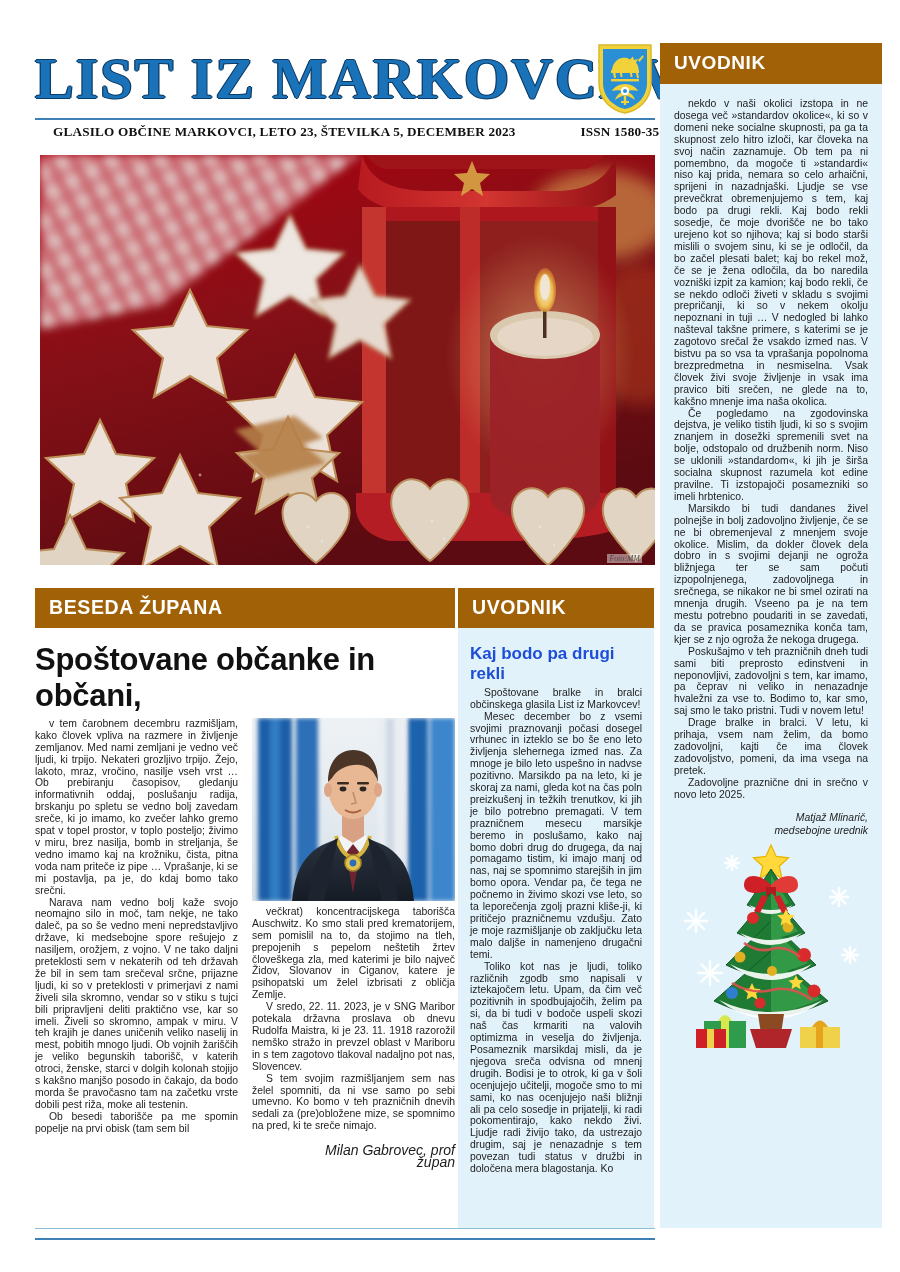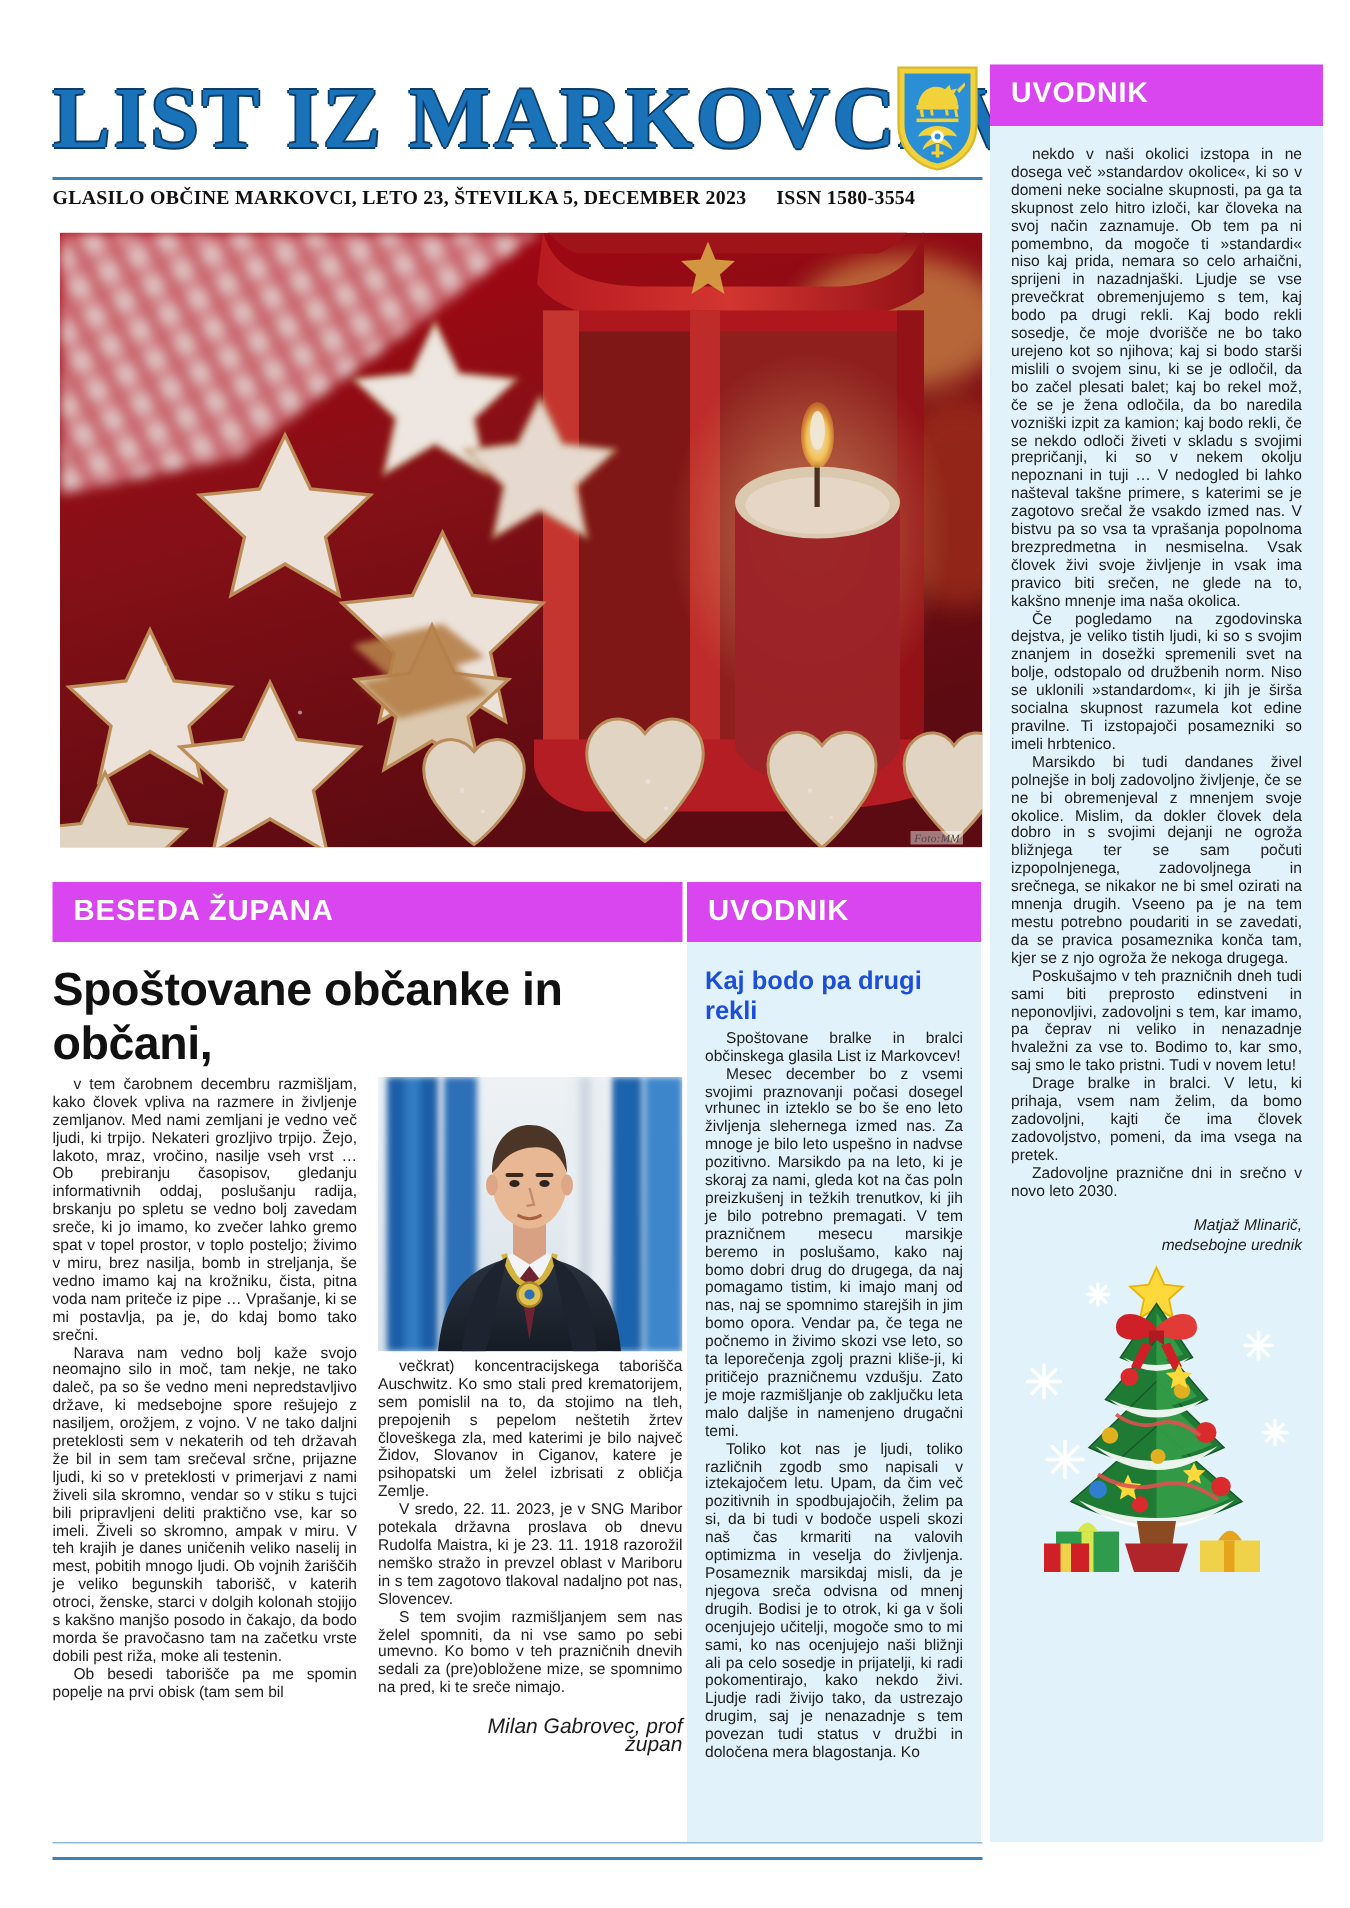--- a/index.html
+++ b/index.html
@@ -25,26 +25,25 @@
     white-space:nowrap;
     text-shadow:
       1.2px 0 0 #0d3c66, -1.2px 0 0 #0d3c66,
       0 1.2px 0 #0d3c66, 0 -1.2px 0 #0d3c66;
   }
   .masthead-rule{
     position:absolute;left:35px;top:118px;width:620px;height:2px;
     background:#3e7fb5;
   }
   .masthead-sub{
-    position:absolute;left:35px;top:124px;width:620px;
-    display:flex;align-items:baseline;
+    position:absolute;left:53px;top:124px;width:620px;
+    display:flex;justify-content:space-between;align-items:baseline;
     font-family:"Liberation Serif", serif;
     font-weight:bold;font-size:13.2px;letter-spacing:.2px;
     color:#111;
-    gap:20px;
   }
 
   
   .crest{position:absolute;left:597px;top:43px;width:56px;height:72px;}
 
   
   .hero{
     position:absolute;left:40px;top:155px;width:615px;height:410px;
     overflow:hidden;
   }
@@ -55,21 +54,21 @@
     background:rgba(255,255,255,.45);padding:0 2px;
     letter-spacing:.2px;
   }
 
   
   .sidebar{
     position:absolute;left:660px;top:43px;width:222px;height:1185px;
     background:#e2f2fb;
   }
   .sec-band{
-    background:#d946ef;color:#ffffff;
+    background:#a16207;color:#ffffff;
     font-weight:bold;font-size:19.5px;letter-spacing:.6px;
     padding:8px 14px 9px 14px;
     box-sizing:border-box;
   }
   .sidebar .sec-band{font-size:19px;padding:9px 14px 10px 14px;}
   .sb-body{padding:14px 14px 0 14px;}
 
   
   .zupana{position:absolute;left:35px;top:588px;width:420px;}
   .uvodnik2{position:absolute;left:458px;top:588px;width:196px;height:640px;background:#e2f2fb;}
@@ -292,21 +291,21 @@
 
   <div class="sidebar">
     <div class="sec-band">UVODNIK</div>
     <div class="sb-body">
       <div class="col-text">
         <p>nekdo v naši okolici izstopa in ne dosega več »standardov okolice«, ki so v domeni neke socialne skupnosti, pa ga ta skupnost zelo hitro izloči, kar človeka na svoj način zaznamuje. Ob tem pa ni pomembno, da mogoče ti »standardi« niso kaj prida, nemara so celo arhaični, sprijeni in nazadnjaški. Ljudje se vse prevečkrat obremenjujemo s tem, kaj bodo pa drugi rekli. Kaj bodo rekli sosedje, če moje dvorišče ne bo tako urejeno kot so njihova; kaj si bodo starši mislili o svojem sinu, ki se je odločil, da bo začel plesati balet; kaj bo rekel mož, če se je žena odločila, da bo naredila vozniški izpit za kamion; kaj bodo rekli, če se nekdo odloči živeti v skladu s svojimi prepričanji, ki so v nekem okolju nepoznani in tuji … V nedogled bi lahko našteval takšne primere, s katerimi se je zagotovo srečal že vsakdo izmed nas. V bistvu pa so vsa ta vprašanja popolnoma brezpredmetna in nesmiselna. Vsak človek živi svoje življenje in vsak ima pravico biti srečen, ne glede na to, kakšno mnenje ima naša okolica.</p>
         <p>Če pogledamo na zgodovinska dejstva, je veliko tistih ljudi, ki so s svojim znanjem in dosežki spremenili svet na bolje, odstopalo od družbenih norm. Niso se uklonili »standardom«, ki jih je širša socialna skupnost  razumela kot edine pravilne. Ti izstopajoči posamezniki so imeli hrbtenico.</p>
         <p>Marsikdo bi tudi dandanes živel polnejše in bolj zadovoljno življenje, če se ne bi obremenjeval z mnenjem svoje okolice. Mislim, da dokler človek dela dobro in s svojimi dejanji ne ogroža bližnjega ter se sam počuti izpopolnjenega, zadovoljnega in srečnega, se nikakor ne bi smel ozirati na mnenja drugih. Vseeno pa je na tem mestu potrebno poudariti in se zavedati, da se pravica posameznika konča tam, kjer se z njo ogroža že nekoga drugega.</p>
         <p>Poskušajmo v teh prazničnih dneh tudi sami biti preprosto edinstveni in neponovljivi, zadovoljni s tem, kar imamo, pa čeprav ni veliko in nenazadnje hvaležni za vse to. Bodimo to, kar smo, saj smo le tako pristni. Tudi v novem letu!</p>
         <p>Drage bralke in bralci. V letu, ki prihaja, vsem nam želim, da bomo zadovoljni, kajti če ima človek zadovoljstvo, pomeni, da ima vsega na pretek.</p>
-        <p>Zadovoljne praznične dni in srečno v novo leto 2030.</p>
+        <p>Zadovoljne praznične dni in srečno v novo leto 2025.</p>
       </div>
       <div class="sb-sign">
         <div>Matjaž Mlinarič,</div>
         <div>medsebojne urednik</div>
       </div>
 
       <div class="tree-wrap">
         <svg viewBox="0 0 194 205" width="194" height="205">
 
           <g stroke="#ffffff" stroke-width="2.4" stroke-linecap="round" opacity="0.95">

